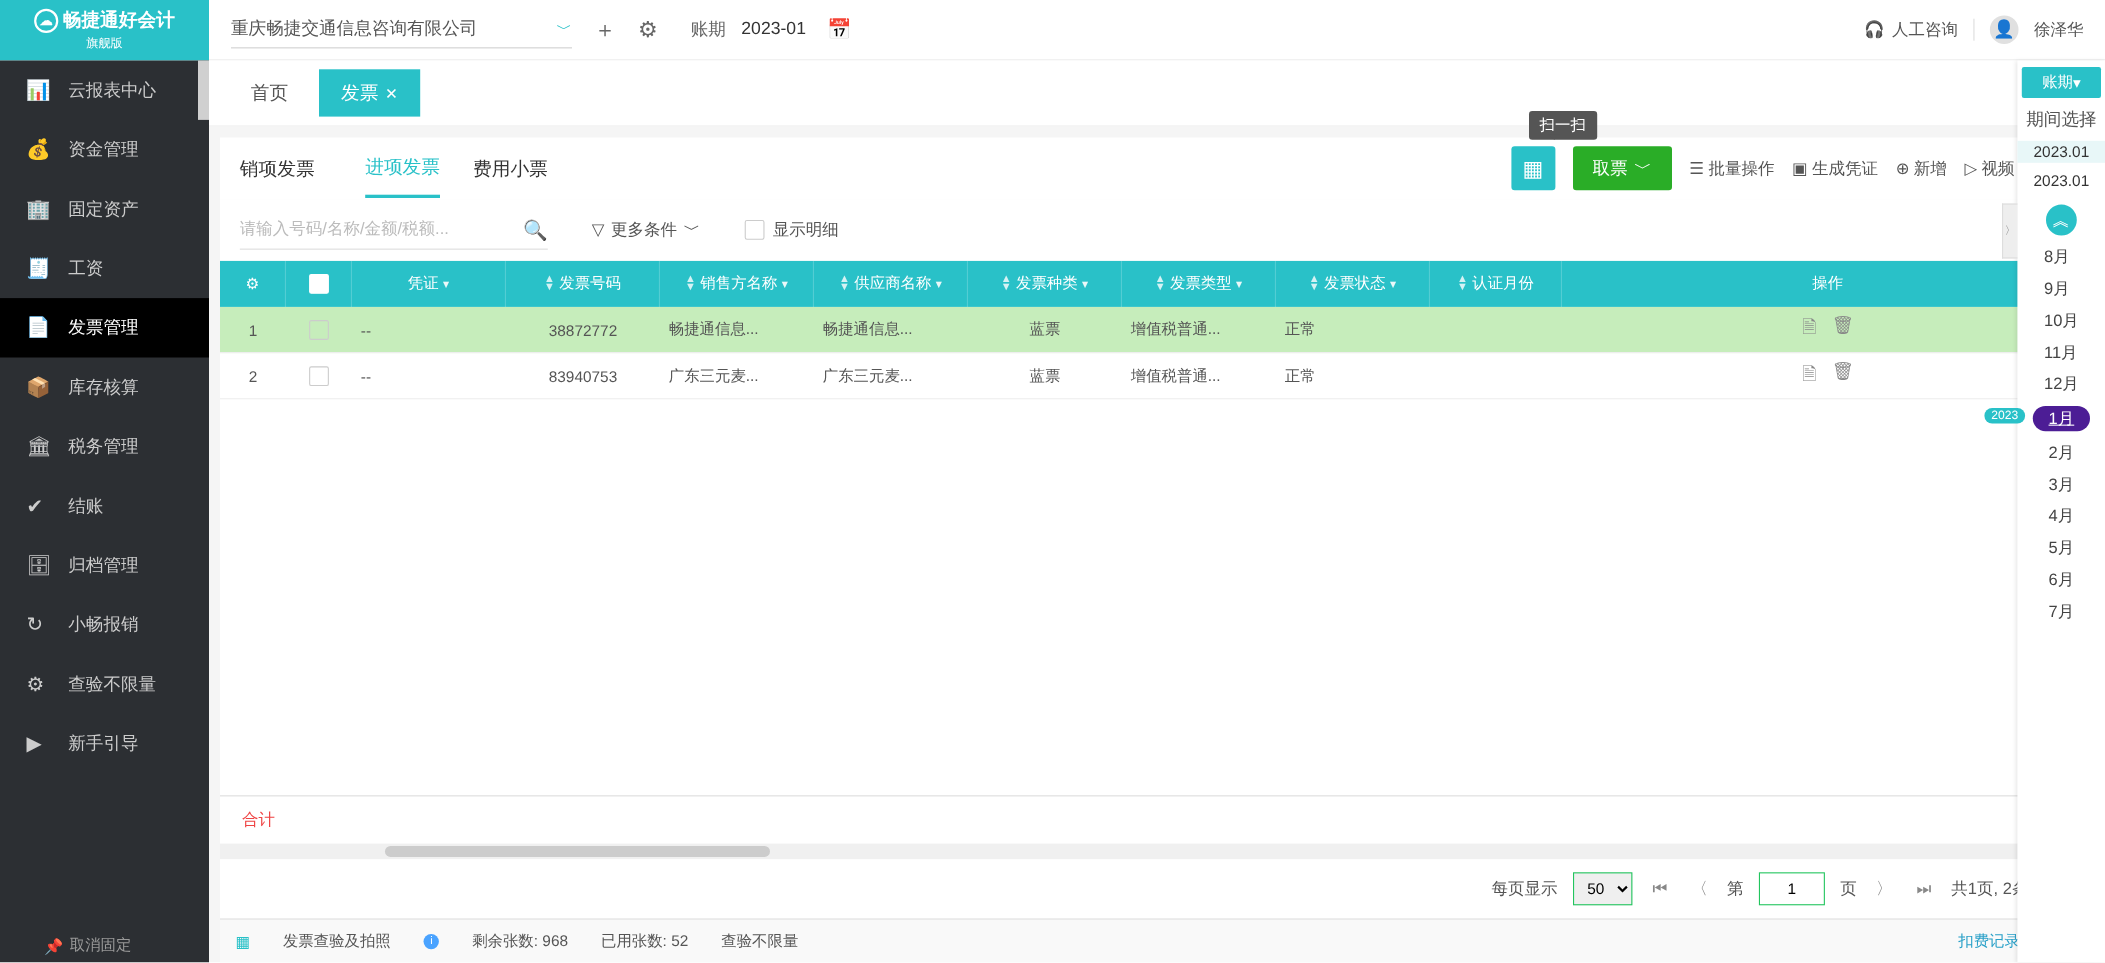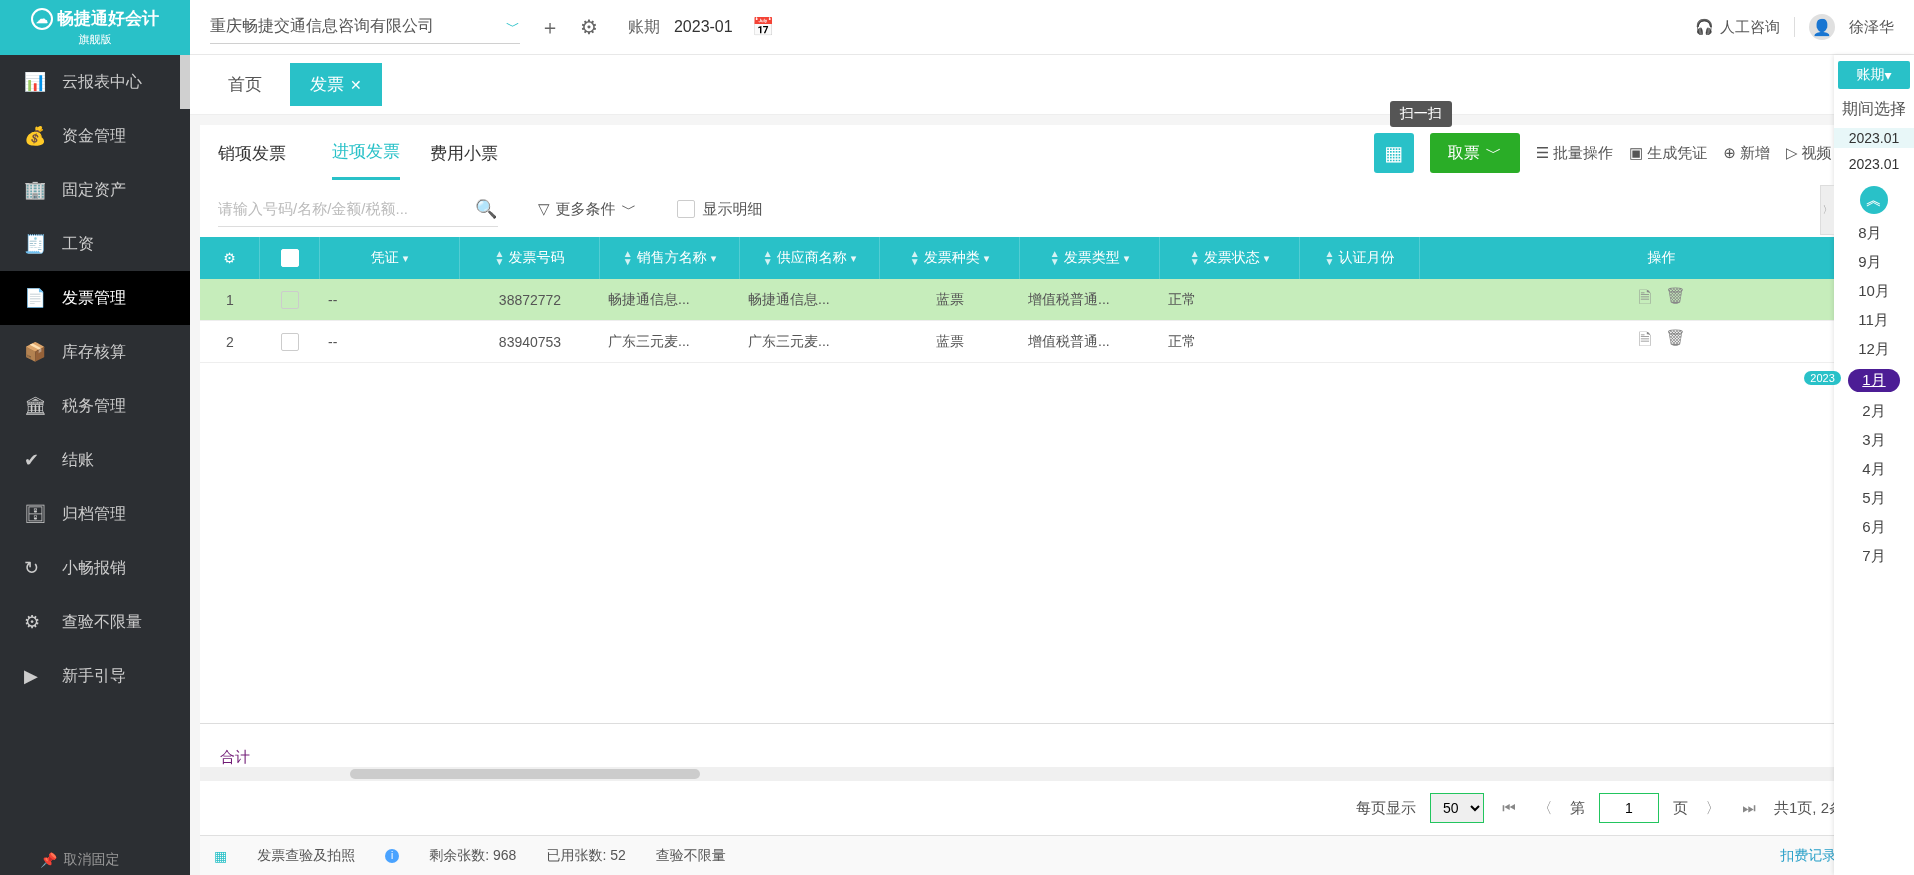--- a/index.html
+++ b/index.html
@@ -78,21 +78,21 @@
 .col-month { width:120px; }
 .col-action { flex:1; min-width:120px; }
 
 .tbody { flex:1; overflow:auto; }
 .tr { display:flex; height:42px; align-items:center; border-bottom:1px solid #eee; font-size:14px; color:#555; }
 .tr.hl { background:#c6edbb; }
 .td { display:flex; align-items:center; justify-content:center; height:100%; overflow:hidden; white-space:nowrap; }
 .td.left { justify-content:flex-start; padding-left:8px; }
 .row-actions { display:flex; gap:14px; color:#888; font-size:16px; }
 
-.tfoot { height:44px; border-top:1px solid #ddd; display:flex; align-items:flex-end; padding:0 20px; color:#701a75; font-size:15px; }
+.tfoot { height:44px; border-top:1px solid #ddd; display:flex; align-items:center; padding:0 20px; color:#ef4444; font-size:15px; }
 
 .hscroll { height:14px; background:#f0f0f0; margin:0 10px; position:relative; }
 .hscroll-thumb { position:absolute; left:150px; width:350px; height:10px; top:2px; background:#ccc; border-radius:5px; }
 
 .pager { height:54px; background:#fff; margin:0 10px; display:flex; align-items:center; justify-content:flex-end; gap:14px; padding-right:30px; font-size:15px; color:#555; }
 .pager select, .pager input { height:30px; border:1px solid #22c55e; padding:0 8px; font-size:14px; }
 .pager .pg-btn { width:22px; text-align:center; cursor:pointer; color:#888; }
 .page-input { width:60px; text-align:center; }
 
 .bottom-bar { height:40px; background:#f9f9f9; border-top:1px solid #e0e0e0; margin:0 10px; display:flex; align-items:center; padding:0 14px; gap:30px; font-size:14px; color:#555; }

